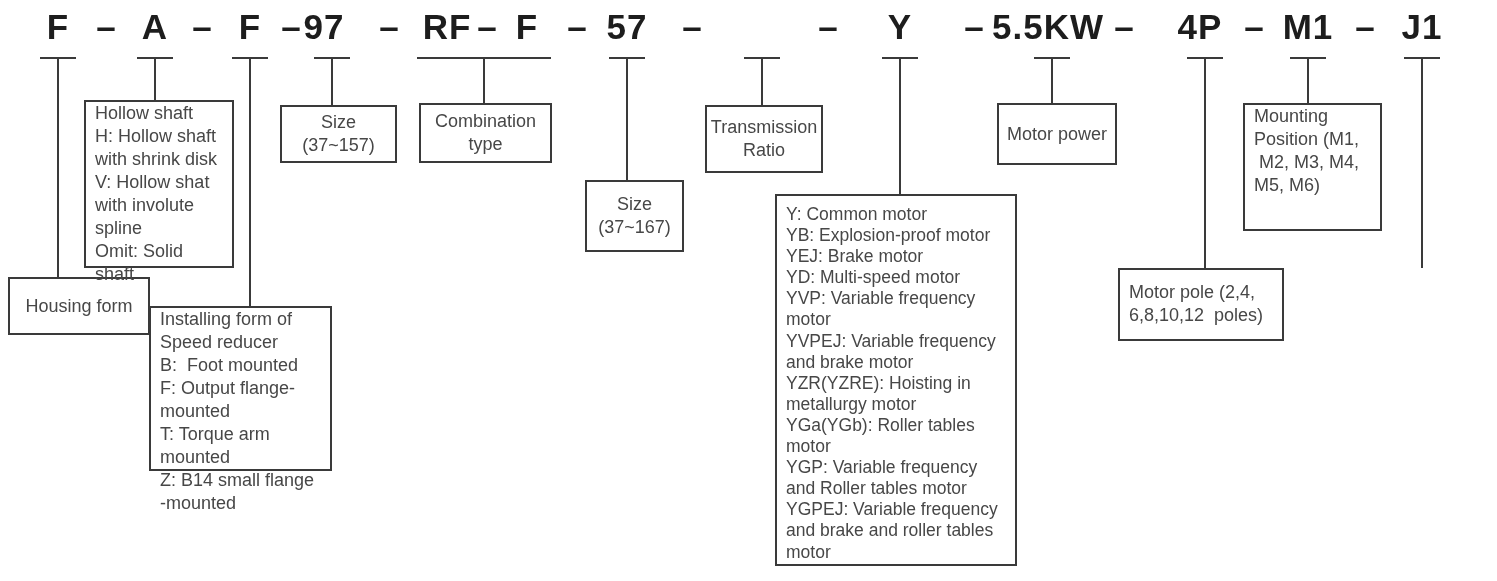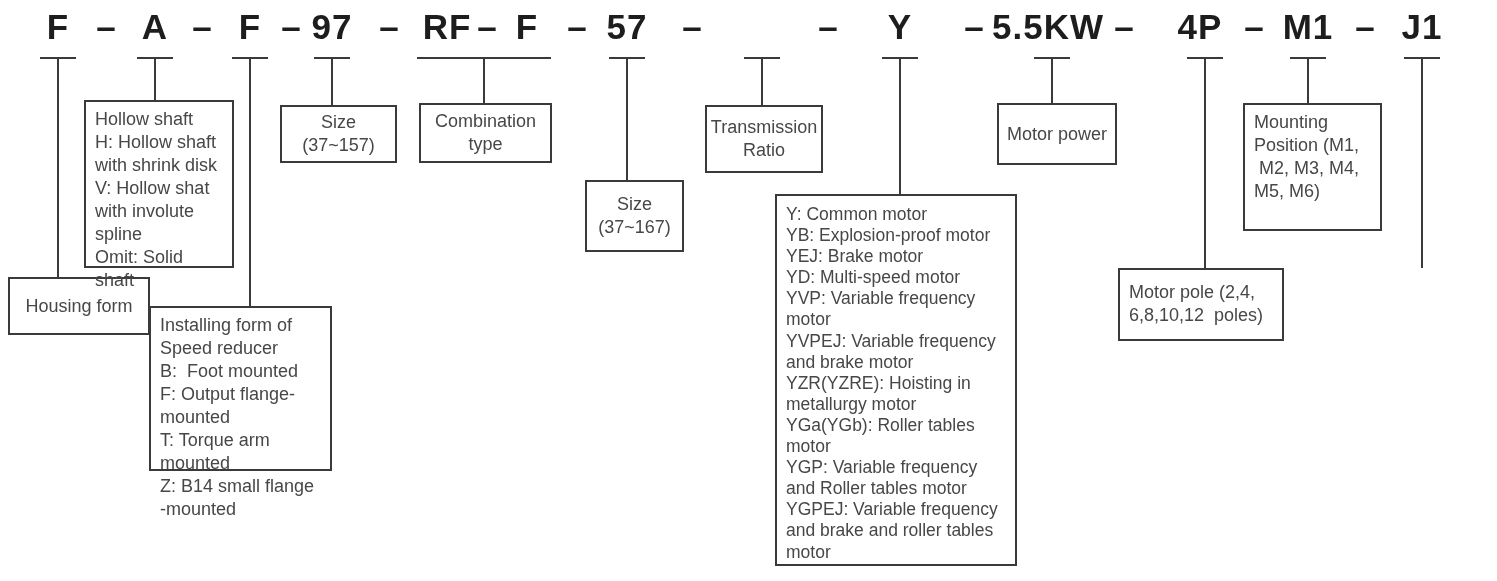--- a/index.html
+++ b/index.html
@@ -22,32 +22,32 @@
   
   .hline{position:absolute;height:2px;background:#3a3a3a;}
   .vline{position:absolute;width:2px;background:#3a3a3a;}
   
   .box{
     position:absolute;border:2px solid #3a3a3a;background:#ffffff;
     box-sizing:border-box;font-size:18px;line-height:23px;color:#474747;
   }
   .box .txt{white-space:pre-wrap;display:block;}
   .box.center{display:flex;align-items:center;justify-content:center;text-align:center;}
-  .box.left{padding:6px 8px 0 9px;}
+  .box.left{padding:0 8px 0 9px;}
   .box.motor{font-size:17.5px;line-height:21.1px;padding-top:8px;}
 </style>
 </head>
 <body>
 
 <div class="stage">
 
   <span class="seg" style="left:58px">F</span>
   <span class="seg" style="left:155px">A</span>
   <span class="seg" style="left:250px">F</span>
-  <span class="seg" style="left:332px">97</span>
+  <span class="seg" style="left:324px">97</span>
   <span class="seg" style="left:447px">RF</span>
   <span class="seg" style="left:527px">F</span>
   <span class="seg" style="left:627px">57</span>
   <span class="seg" style="left:900px">Y</span>
   <span class="seg" style="left:1048px">5.5KW</span>
   <span class="seg" style="left:1200px">4P</span>
   <span class="seg" style="left:1308px">M1</span>
   <span class="seg" style="left:1422px">J1</span>
 
   <span class="dash" style="left:106px">–</span>

